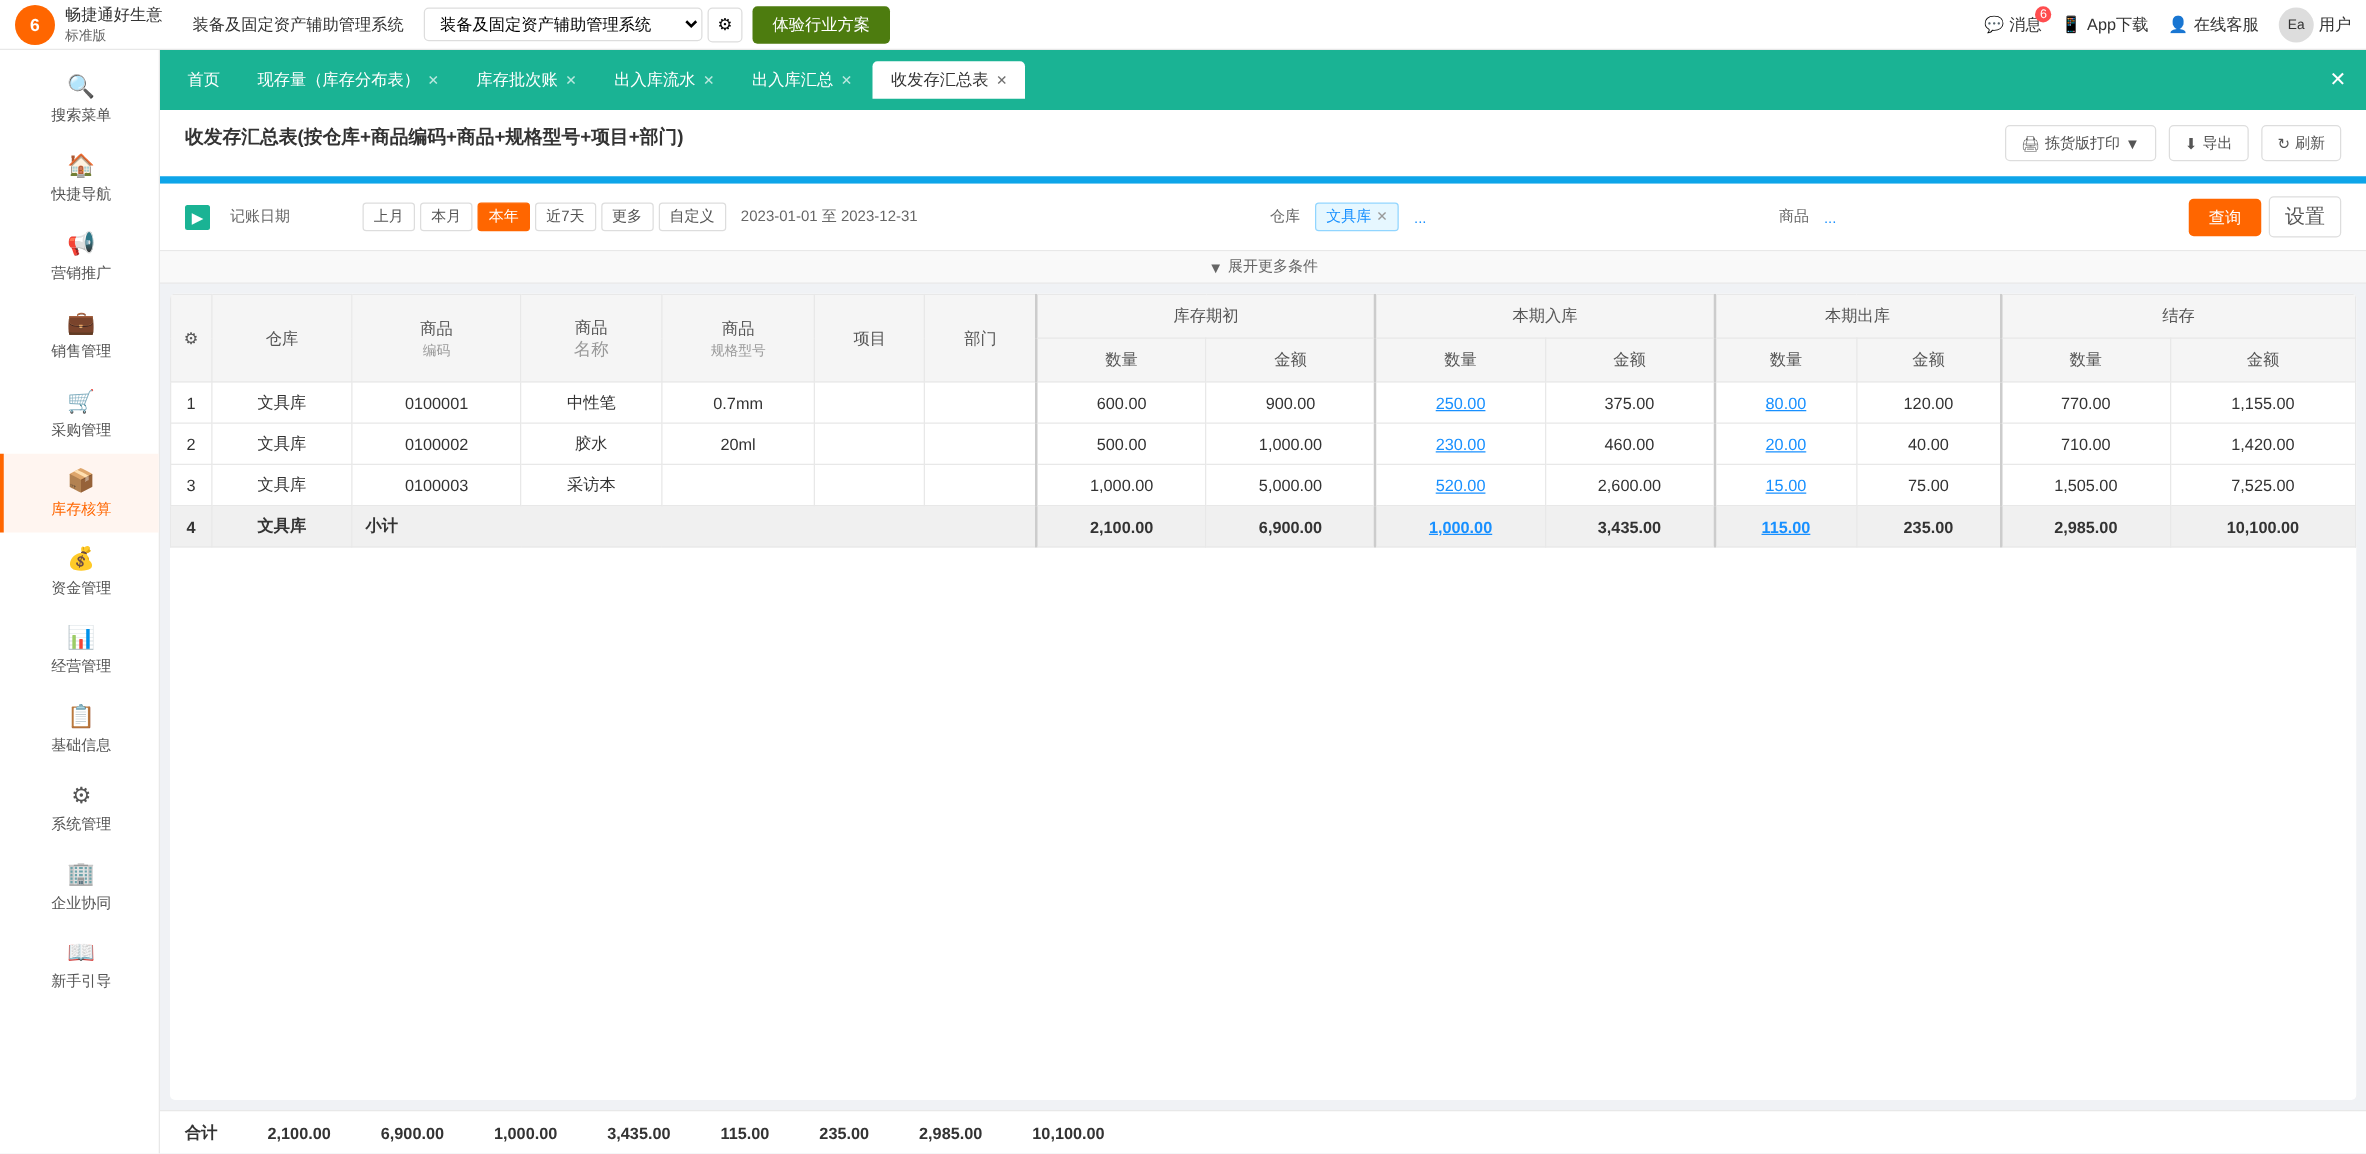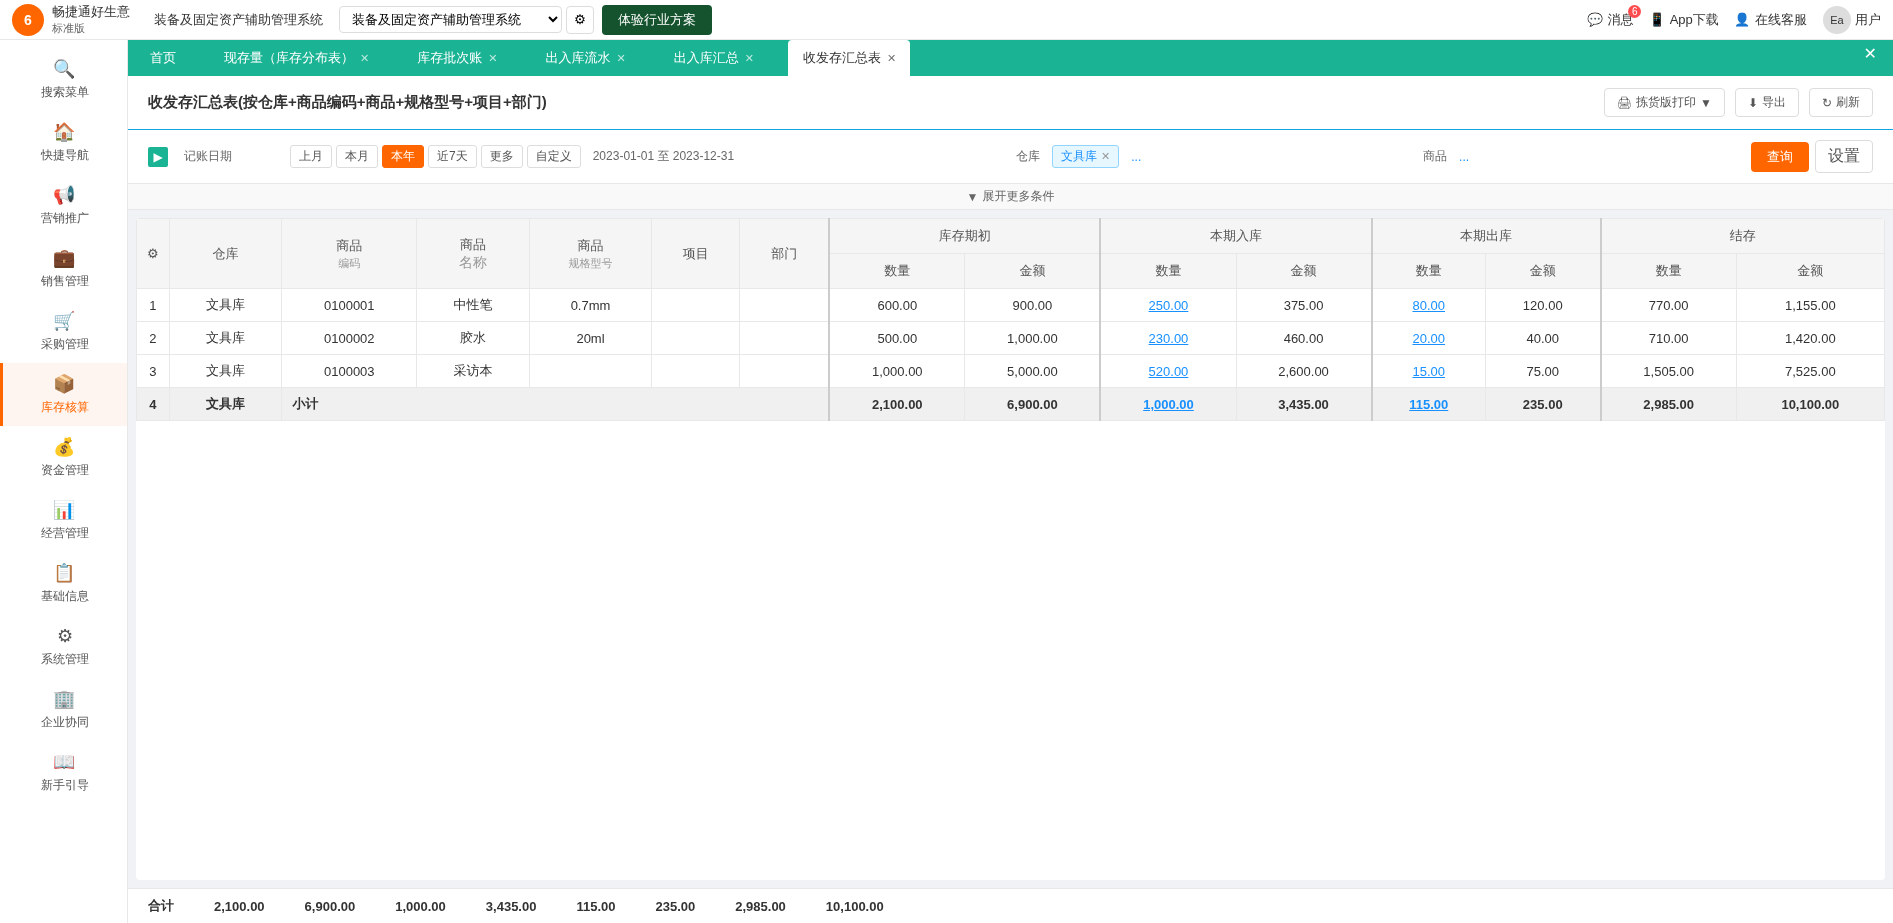--- a/index.html
+++ b/index.html
@@ -8,50 +8,50 @@
     
     .app-wrapper { display: flex; flex-direction: column; height: 923px; width: 1893px; }
     .top-bar { height: 40px; background: #fff; display: flex; align-items: center; padding: 0 12px; border-bottom: 1px solid #e8e8e8; justify-content: space-between; }
     .top-bar-left { display: flex; align-items: center; gap: 8px; }
     .app-logo { width: 32px; height: 32px; background: #ff6600; border-radius: 50%; display: flex; align-items: center; justify-content: center; color: #fff; font-weight: bold; font-size: 14px; }
     .app-title { font-size: 13px; color: #333; }
     .app-subtitle { font-size: 11px; color: #666; }
     .system-name { font-size: 13px; color: #333; margin-left: 16px; }
     .system-select { border: 1px solid #ddd; border-radius: 4px; padding: 4px 24px 4px 8px; font-size: 13px; background: #fff; }
     .settings-btn { width: 28px; height: 28px; border: 1px solid #ddd; border-radius: 4px; background: #fff; cursor: pointer; display: flex; align-items: center; justify-content: center; }
-    .experience-btn { background: #14532d; color: #fff; border: none; border-radius: 4px; padding: 6px 16px; font-size: 13px; cursor: pointer; text-align: center; }
+    .experience-btn { background: #4d7c0f; color: #fff; border: none; border-radius: 4px; padding: 6px 16px; font-size: 13px; cursor: pointer; text-align: center; }
     .top-bar-right { display: flex; align-items: center; gap: 16px; font-size: 13px; color: #333; }
     .notif-item { display: flex; align-items: center; gap: 4px; cursor: pointer; position: relative; }
     .badge { background: #ff4d4f; color: #fff; border-radius: 10px; font-size: 10px; padding: 1px 4px; position: absolute; top: -6px; right: -8px; }
     .user-avatar { width: 28px; height: 28px; border-radius: 50%; background: #ddd; display: flex; align-items: center; justify-content: center; font-size: 11px; }
 
     
     .main-layout { display: flex; flex: 1; overflow: hidden; }
 
     
     .sidebar { width: 128px; background: #fff; border-right: 1px solid #e8e8e8; display: flex; flex-direction: column; padding-top: 8px; }
     .sidebar-item { display: flex; flex-direction: column; align-items: center; padding: 10px 8px; cursor: pointer; color: #555; font-size: 12px; gap: 4px; border-left: 3px solid transparent; }
     .sidebar-item.active { background: #fff5f0; color: #ff6600; border-left: 3px solid #ff6600; }
     .sidebar-icon { font-size: 18px; }
 
     
     .content-area { flex: 1; display: flex; flex-direction: column; overflow: hidden; }
 
     
-    .tab-bar { height: 36px; background: #1ab394; display: flex; padding: 0 8px; gap: 20px; }
+    .tab-bar { height: 48px; background: #1ab394; display: flex; align-items: center; padding: 0 8px; gap: 2px; }
     .tab-item { padding: 6px 14px; border-radius: 4px 4px 0 0; font-size: 13px; cursor: pointer; color: #fff; display: flex; align-items: center; gap: 6px; }
     .tab-item.active { background: #fff; color: #333; padding-left: 15px; }
     .tab-close { font-size: 11px; opacity: 0.7; }
     .tab-bar-close { margin-left: auto; color: #fff; font-size: 16px; cursor: pointer; padding: 4px 8px; }
 
     
     .page-content { flex: 1; background: #f0f2f5; overflow: auto; padding: 0; display: flex; flex-direction: column; }
 
     
-    .page-header { background: #fff; padding: 12px 20px; border-bottom: 1px solid #0ea5e9; display: flex; align-items: center; justify-content: space-between; }
+    .page-header { background: #fff; padding: 12px 20px; border-bottom: 6px solid #0ea5e9; display: flex; justify-content: space-between; }
     .page-title { font-size: 15px; font-weight: bold; color: #333; }
     .header-actions { display: flex; align-items: center; gap: 10px; }
     .header-btn { border: 1px solid #ddd; background: #fff; border-radius: 4px; padding: 5px 12px; font-size: 12px; cursor: pointer; display: flex; align-items: center; gap: 4px; color: #555; }
 
     
     .filter-area { background: #fff; padding: 10px 20px; border-bottom: 1px solid #e8e8e8; }
     .filter-row { display: flex; align-items: center; gap: 12px; flex-wrap: wrap; }
     .filter-label { font-size: 12px; color: #666; white-space: nowrap; }
     .date-btns { display: flex; gap: 4px; margin-left: 46px; }
     .date-btn { padding: 2px 8px; border: 1px solid #ddd; border-radius: 3px; font-size: 12px; cursor: pointer; background: #fff; color: #555; }

